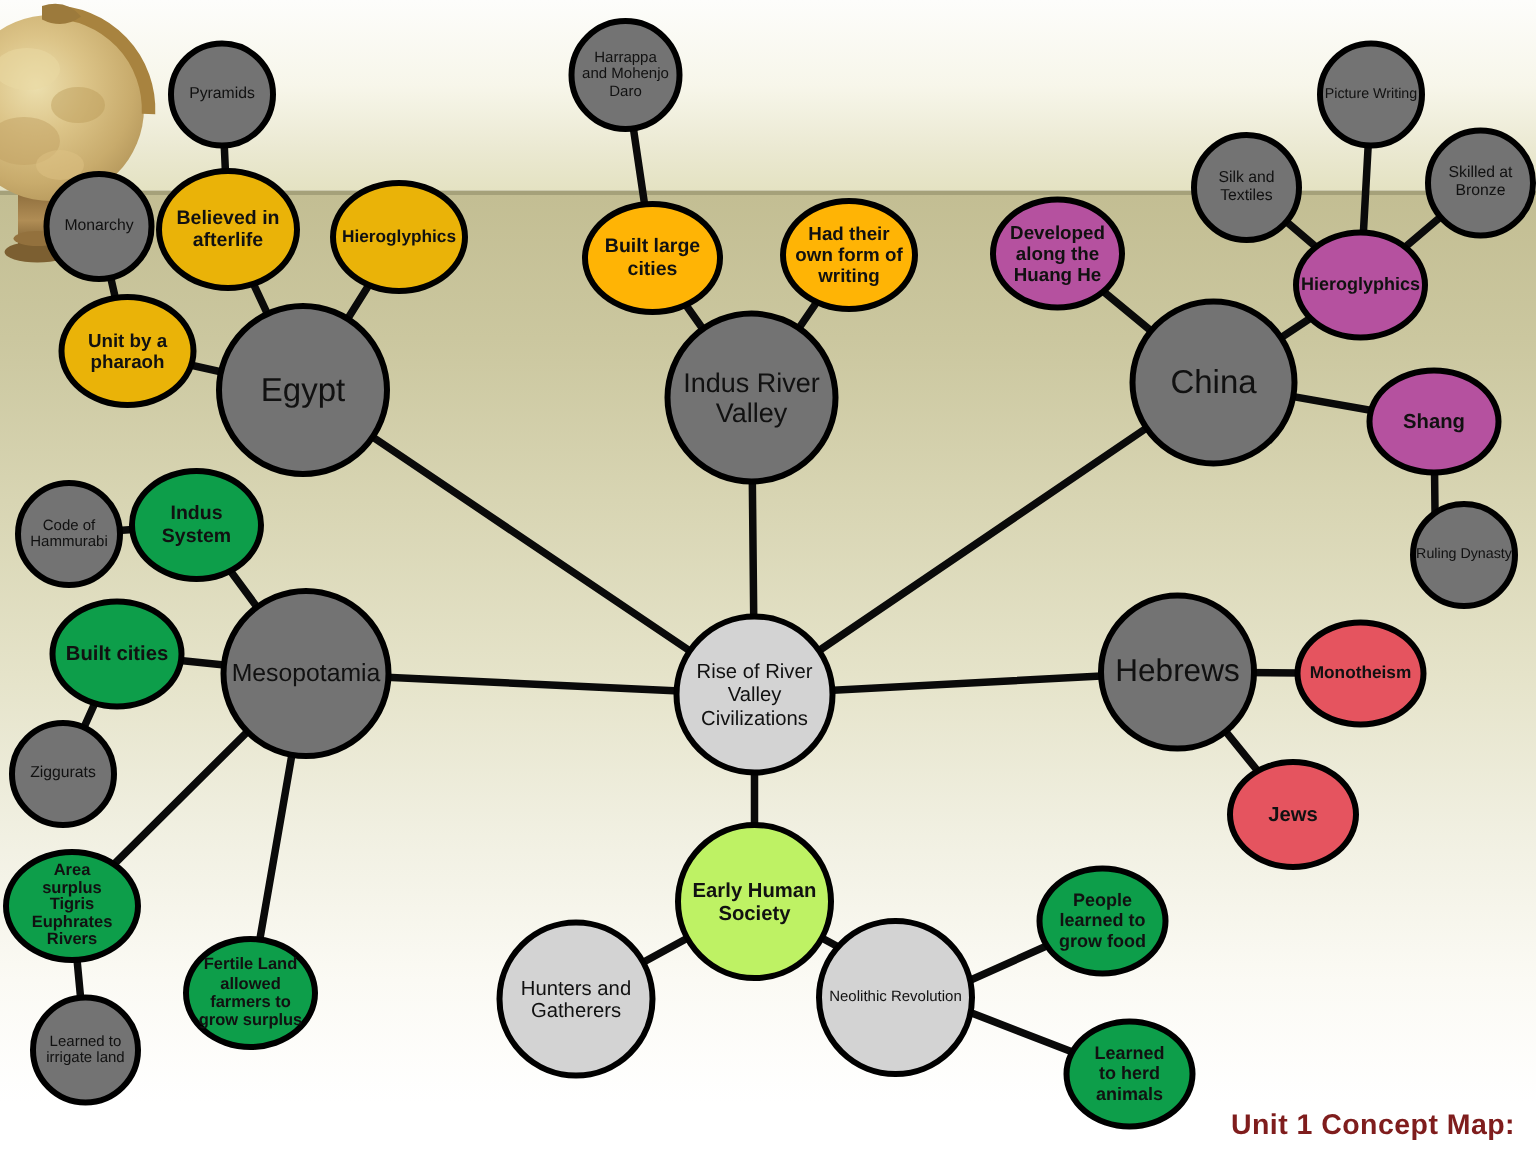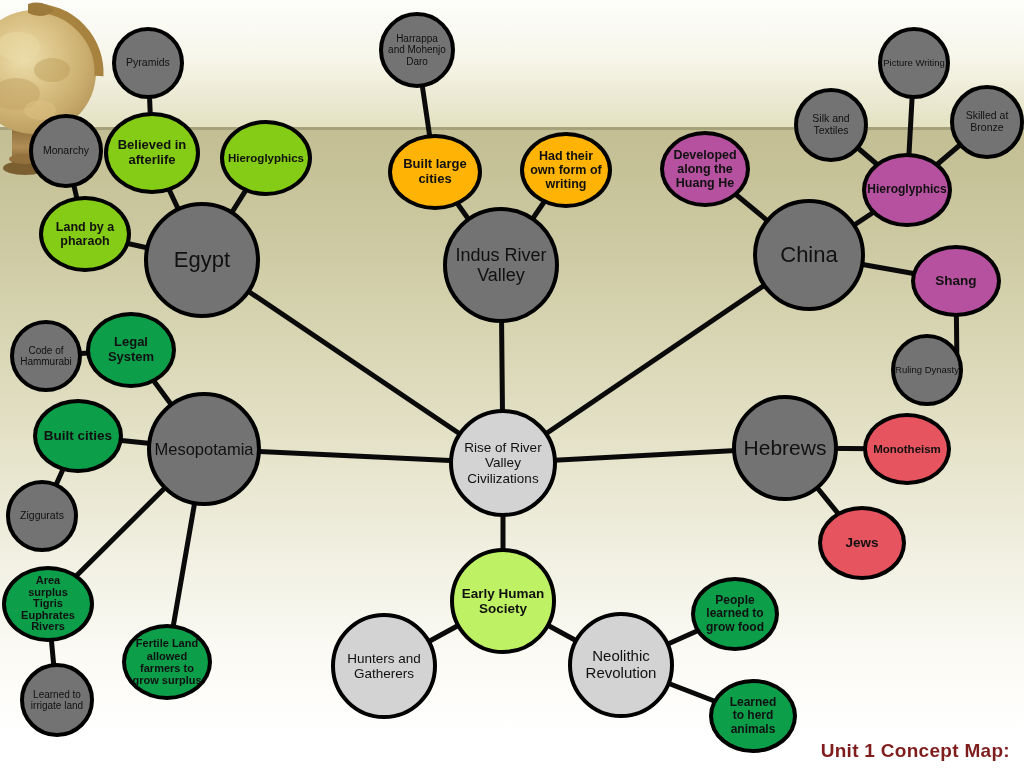--- a/index.html
+++ b/index.html
@@ -16,21 +16,21 @@
   .edges{position:absolute;left:0;top:0;}
   .edges line{stroke:#0a0a0a;stroke-width:5;stroke-linecap:round;}
   .node{
     position:absolute;box-sizing:border-box;border:4px solid #000;border-radius:50%;
     display:flex;align-items:center;justify-content:center;text-align:center;
     line-height:1.12;padding:0 4px;
   }
   .b{font-weight:bold;}
   .nw{white-space:nowrap;}
   .c-white{background:#737373;}
-  .c-teal{background:#84cc16;}
+  .c-teal{background:#eab308;}
   .c-orange{background:#ffb405;}
   .c-purple{background:#b5519f;}
   .c-green{background:#0d9e4a;}
   .c-red{background:#e5545f;}
   .c-gray{background:#d3d3d3;}
   .c-yellow{background:#bef264;font-weight:bold;}
   .caption{position:absolute;right:14px;bottom:6px;font-size:19px;font-weight:600;
     letter-spacing:.3px;color:#7f1d1d;}
 </style>
 </head>
@@ -101,52 +101,52 @@
     <line x1="503" y1="601" x2="384" y2="666"></line>
     <line x1="503" y1="601" x2="621" y2="665"></line>
     <line x1="621" y1="665" x2="735" y2="614"></line>
     <line x1="621" y1="665" x2="753" y2="716"></line>
   </svg>
 
   <div class="node c-white" style="left:112px;top:27px;width:72px;height:72px;font-size:10.5px">Pyramids</div>
   <div class="node c-white" style="left:29px;top:114px;width:74px;height:74px;font-size:10.5px">Monarchy</div>
   <div class="node c-teal b" style="left:104px;top:112px;width:96px;height:82px;font-size:13px">Believed in afterlife</div>
   <div class="node c-teal b" style="left:220px;top:120px;width:92px;height:76px;font-size:11.5px">Hieroglyphics</div>
-  <div class="node c-teal b" style="left:39px;top:196px;width:92px;height:76px;font-size:12.5px">Land by a pharaoh</div>
+  <div class="node c-teal b" style="left:39px;top:196px;width:92px;height:76px;font-size:12.5px">Unit by a pharaoh</div>
   <div class="node c-white" style="left:144px;top:202px;width:116px;height:116px;font-size:22px">Egypt</div>
 
   <div class="node c-white" style="left:379px;top:12px;width:76px;height:76px;font-size:10px">Harrappa and Mohenjo Daro</div>
   <div class="node c-orange b" style="left:388px;top:134px;width:94px;height:76px;font-size:13px">Built large cities</div>
   <div class="node c-orange b" style="left:520px;top:132px;width:92px;height:76px;font-size:12.5px">Had their own form of writing</div>
   <div class="node c-white" style="left:443px;top:207px;width:116px;height:116px;font-size:18px">Indus River Valley</div>
 
   <div class="node c-white" style="left:794px;top:88px;width:74px;height:74px;font-size:10.5px">Silk and Textiles</div>
   <div class="node c-white nw" style="left:878px;top:27px;width:72px;height:72px;font-size:9.5px">Picture Writing</div>
   <div class="node c-white" style="left:950px;top:85px;width:74px;height:74px;font-size:10.5px">Skilled at Bronze</div>
   <div class="node c-purple b" style="left:660px;top:131px;width:90px;height:76px;font-size:12.5px">Developed along the Huang He</div>
   <div class="node c-purple b" style="left:862px;top:153px;width:90px;height:74px;font-size:12px">Hieroglyphics</div>
   <div class="node c-white" style="left:753px;top:199px;width:112px;height:112px;font-size:22px">China</div>
   <div class="node c-purple b" style="left:911px;top:245px;width:90px;height:72px;font-size:13.5px">Shang</div>
-  <div class="node c-white nw" style="left:891px;top:334px;width:72px;height:72px;font-size:9.5px">Ruling Dynasty</div>
+  <div class="node c-white nw" style="left:940px;top:334px;width:72px;height:72px;font-size:9.5px">Ruling Dynasty</div>
 
   <div class="node c-white" style="left:10px;top:320px;width:72px;height:72px;font-size:10px">Code of Hammurabi</div>
-  <div class="node c-green b" style="left:86px;top:312px;width:90px;height:76px;font-size:13px">Legal System</div>
+  <div class="node c-green b" style="left:86px;top:312px;width:90px;height:76px;font-size:13px">Indus System</div>
   <div class="node c-green b" style="left:33px;top:399px;width:90px;height:74px;font-size:13.5px">Built cities</div>
   <div class="node c-white" style="left:6px;top:480px;width:72px;height:72px;font-size:10.5px">Ziggurats</div>
   <div class="node c-white" style="left:147px;top:392px;width:114px;height:114px;font-size:16.5px">Mesopotamia</div>
   <div class="node c-green b" style="left:2px;top:566px;width:92px;height:76px;font-size:11px;padding:0 13px;line-height:1.05">Area surplus Tigris Euphrates Rivers</div>
   <div class="node c-white" style="left:20px;top:663px;width:74px;height:74px;font-size:10px">Learned to irrigate land</div>
   <div class="node c-green b" style="left:122px;top:624px;width:90px;height:76px;font-size:11px">Fertile Land allowed farmers to grow surplus</div>
 
   <div class="node c-gray" style="left:449px;top:409px;width:108px;height:108px;font-size:13.5px">Rise of River Valley Civilizations</div>
   <div class="node c-yellow" style="left:450px;top:548px;width:106px;height:106px;font-size:13.5px">Early Human Society</div>
 
   <div class="node c-white" style="left:732px;top:395px;width:106px;height:106px;font-size:21px">Hebrews</div>
   <div class="node c-red b" style="left:863px;top:413px;width:88px;height:72px;font-size:11.5px">Monotheism</div>
   <div class="node c-red b" style="left:818px;top:506px;width:88px;height:74px;font-size:13.5px">Jews</div>
 
   <div class="node c-gray" style="left:331px;top:613px;width:106px;height:106px;font-size:13.5px">Hunters and Gatherers</div>
-  <div class="node c-gray" style="left:568px;top:612px;width:106px;height:106px;font-size:15px">Neolithic Revolution</div>
+  <div class="node c-gray" style="left:544px;top:612px;width:106px;height:106px;font-size:10px">Neolithic Revolution</div>
   <div class="node c-green b" style="left:691px;top:577px;width:88px;height:74px;font-size:12px">People learned to grow food</div>
   <div class="node c-green b" style="left:709px;top:679px;width:88px;height:74px;font-size:12px;padding:0 14px">Learned to herd animals</div>
 
   <div class="caption">Unit 1 Concept Map:</div>
 </div>
 
 </body></html>

